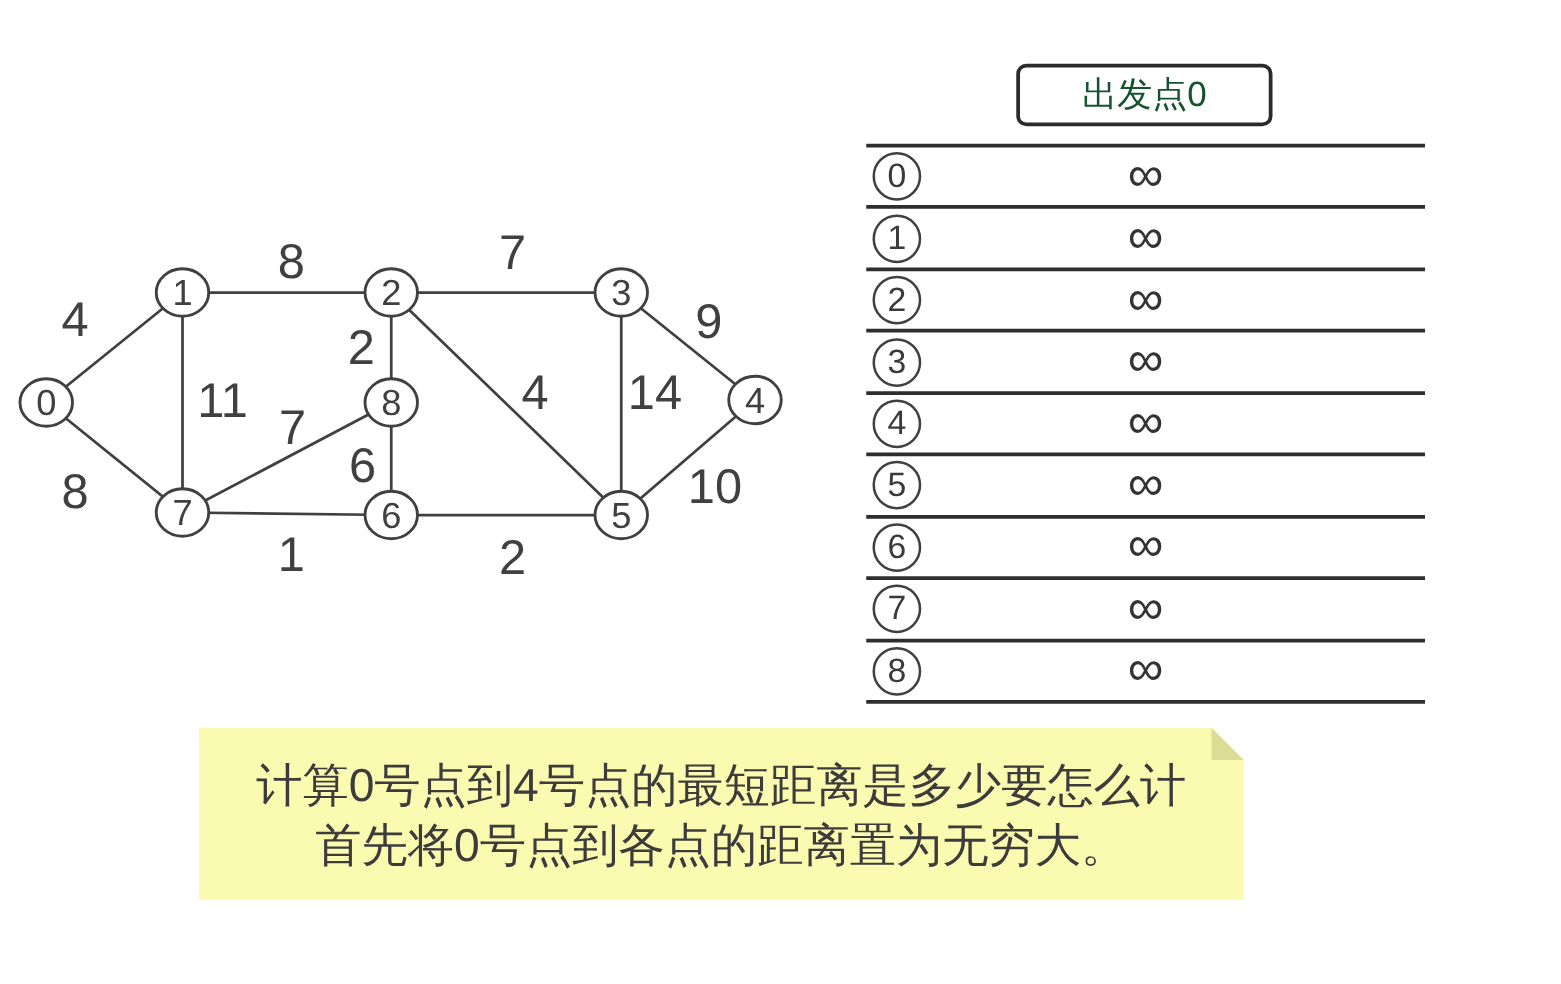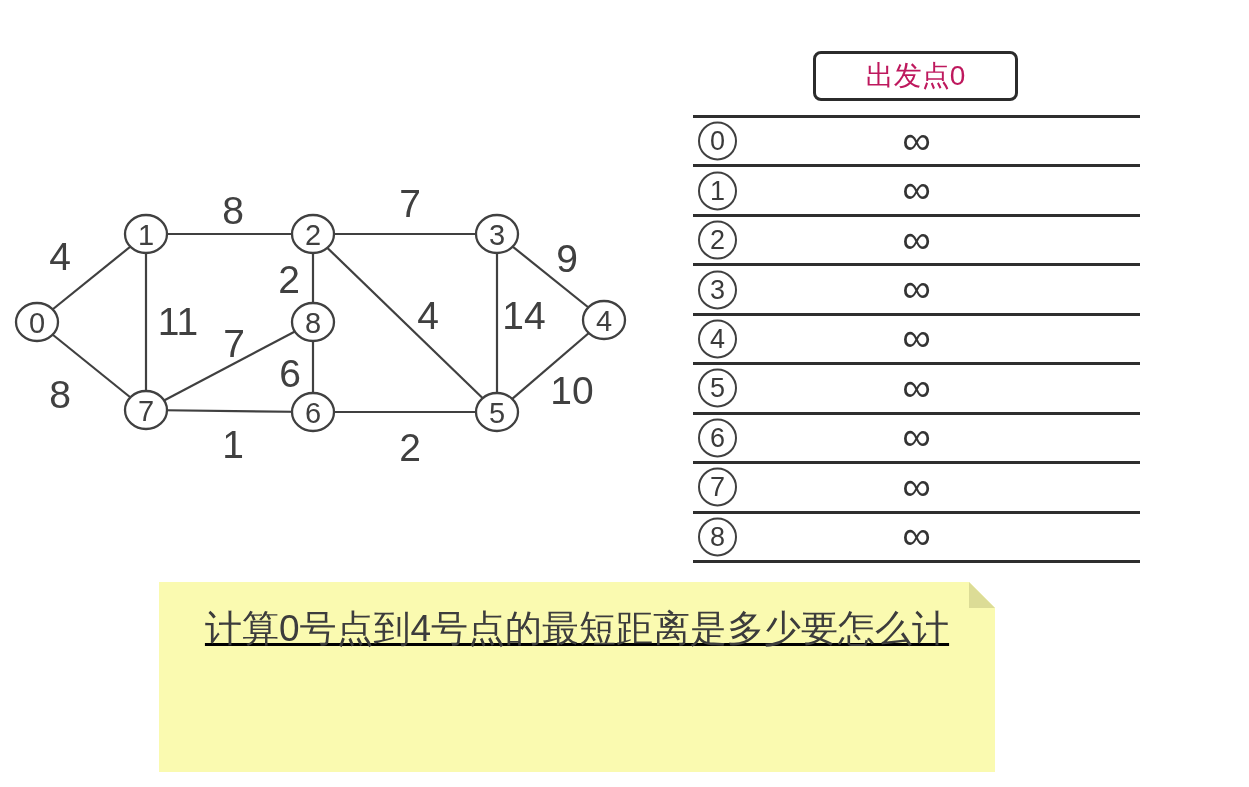--- a/index.html
+++ b/index.html
@@ -72,26 +72,25 @@
     font-size: 40px;
     line-height: 1;
     color: #333333;
     padding-bottom: 3px;
   }
 
   
   .note {
     position: absolute;
     left: 159px; top: 582px;
-    width: 836px; height: 190px;
+    width: 836px; height: 138px;
     box-sizing: border-box;
     padding-top: 23px;
     text-align: center;
     clip-path: polygon(0 0, calc(100% - 26px) 0, 100% 26px, 100% 100%, 0 100%);
-    text-decoration: underline;
   }
   .note-fold {
     position: absolute;
     top: 0; right: 0;
     width: 26px; height: 26px;
     clip-path: polygon(0 0, 100% 100%, 0 100%);
   }
   .note-line {
     font-size: 37px;
     line-height: 48px;
@@ -146,21 +145,21 @@
       <text x="428" y="315" text-anchor="middle" dominant-baseline="central" fill="#404040" font-size="39">4</text>
       <text x="567" y="258" text-anchor="middle" dominant-baseline="central" fill="#404040" font-size="39">9</text>
       <text x="524" y="315" text-anchor="middle" dominant-baseline="central" fill="#404040" font-size="39">14</text>
       <text x="572" y="390" text-anchor="middle" dominant-baseline="central" fill="#404040" font-size="39">10</text>
       <text x="410" y="447" text-anchor="middle" dominant-baseline="central" fill="#404040" font-size="39">2</text>
       <text x="233" y="444" text-anchor="middle" dominant-baseline="central" fill="#404040" font-size="39">1</text>
       <text x="290" y="373" text-anchor="middle" dominant-baseline="central" fill="#404040" font-size="39">6</text>
       <text x="234" y="343" text-anchor="middle" dominant-baseline="central" fill="#404040" font-size="39">7</text>
     </svg>
 
-  <div class="dist-header" id="start-point-box" style="color: #be185d;">
+  <div class="dist-header" id="start-point-box" style="color: #14532d;">
     <span>出发点0</span>
   </div>
 
   <div class="dist-table" id="dist-table">
       <div class="dist-row">
         <span class="node-badge">0</span>
         <span class="dist-val">∞</span>
       </div>
       <div class="dist-row">
         <span class="node-badge">1</span>
@@ -191,16 +190,17 @@
         <span class="dist-val">∞</span>
       </div>
       <div class="dist-row">
         <span class="node-badge">8</span>
         <span class="dist-val">∞</span>
       </div>
     </div>
 
   <div class="note" id="sticky-note" style="background: rgb(250, 250, 176);">
     <div class="note-line">计算0号点到4号点的最短距离是多少要怎么计</div>
+    <div class="note-line">首先将0号点到各点的距离置为无穷大。</div>
   </div>
   <div class="note-fold" id="note-fold" style="top: 582px; right: auto; left: 969px; background: rgb(220, 220, 150);"></div>
 
 </div>
 
 </body></html>

